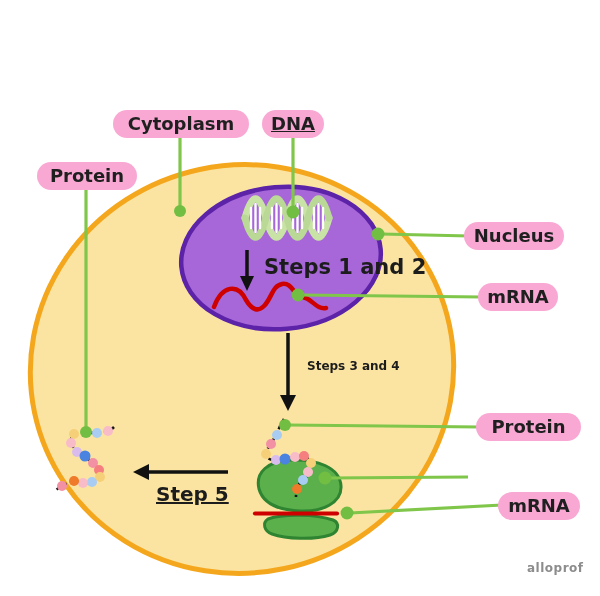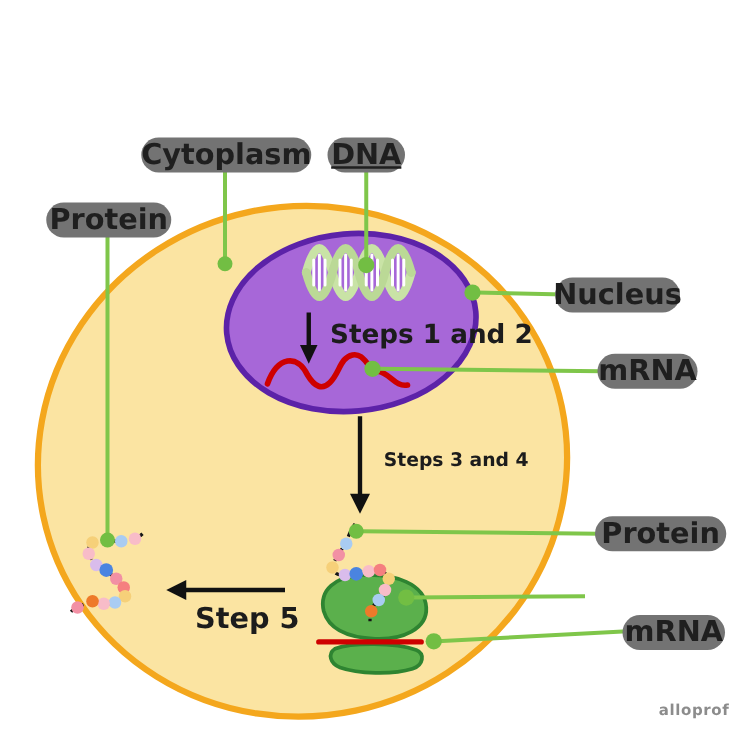--- a/index.html
+++ b/index.html
@@ -3,22 +3,22 @@
 <meta charset="utf-8">
 <style>
   html,body{margin:0;padding:0;background:#ffffff;}
   .stage{
     position:relative;width:600px;height:596px;background:#ffffff;overflow:hidden;
     font-family:"DejaVu Sans","Liberation Sans",sans-serif;
   }
   .stage svg{position:absolute;left:0;top:0;}
   .pill{
     position:absolute;height:28px;display:flex;align-items:center;justify-content:center;
-    background:#737373;border-radius:15px;color:#1F1F1F;
-    font-weight:700;font-size:23px;line-height:1;white-space:nowrap;
+    background:#f9a8d4;border-radius:15px;color:#1F1F1F;
+    font-weight:700;font-size:18px;line-height:1;white-space:nowrap;
   }
   .step-text{
     position:absolute;color:#1C1C1C;font-weight:600;white-space:nowrap;
   }
   .watermark{
     position:absolute;color:#8C8C8C;font-weight:700;font-size:12px;letter-spacing:.5px;
   }
 </style>
 </head>
 <body>
@@ -124,23 +124,23 @@
       <circle cx="298" cy="295" r="6.5"></circle>
       <circle cx="285" cy="425" r="6"></circle>
       <circle cx="325" cy="478" r="6.5"></circle>
       <circle cx="347" cy="513" r="6.5"></circle>
     </g>
   </svg>
 
   <div class="pill" style="left:113px;top:110px;width:136px;">Cytoplasm</div>
   <div class="pill" style="left:262px;top:110px;width:62px;text-decoration:underline;">DNA</div>
   <div class="pill" style="left:37px;top:162px;width:100px;">Protein</div>
-  <div class="pill" style="left:444px;top:222px;width:100px;">Nucleus</div>
+  <div class="pill" style="left:464px;top:222px;width:100px;">Nucleus</div>
   <div class="pill" style="left:478px;top:283px;width:80px;">mRNA</div>
   <div class="pill" style="left:476px;top:413px;width:105px;">Protein</div>
   <div class="pill" style="left:498px;top:492px;width:82px;">mRNA</div>
 
   <div class="step-text" style="left:264px;top:255px;font-size:21px;">Steps 1 and 2</div>
-  <div class="step-text" style="left:307px;top:359px;font-size:15px;">Steps 3 and 4</div>
-  <div class="step-text" style="left:156px;top:482px;font-size:23px;">Step 5</div>
+  <div class="step-text" style="left:307px;top:359px;font-size:12px;">Steps 3 and 4</div>
+  <div class="step-text" style="left:156px;top:482px;font-size:20px;text-decoration:underline;">Step 5</div>
 
   <div class="watermark" style="left:527px;top:561px;">alloprof</div>
 </div>
 
 </body></html>

